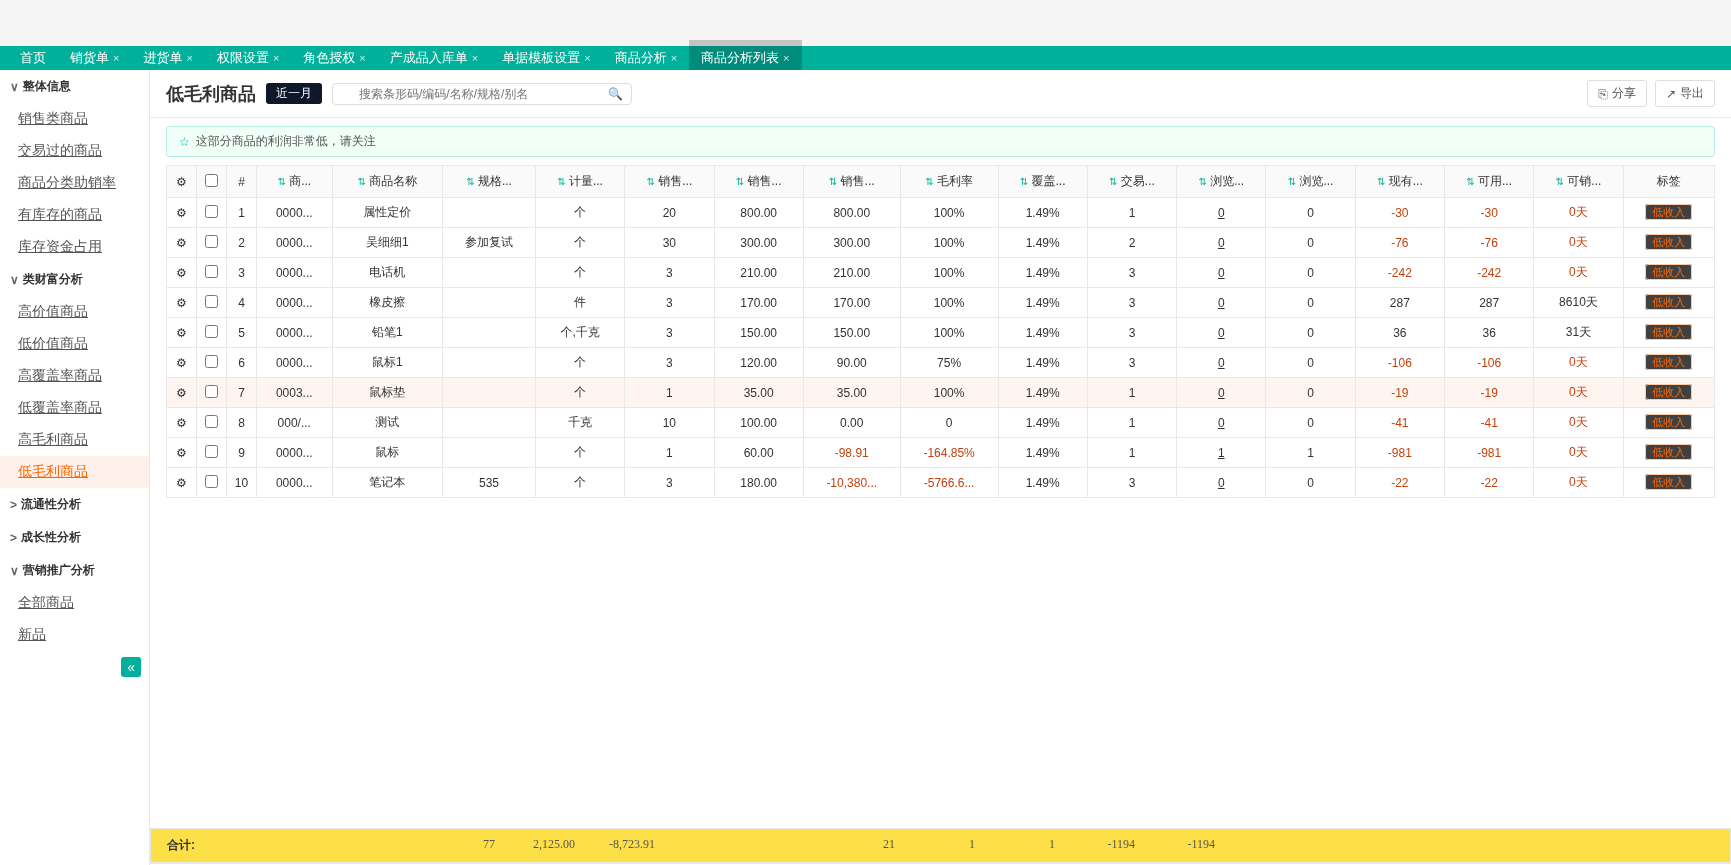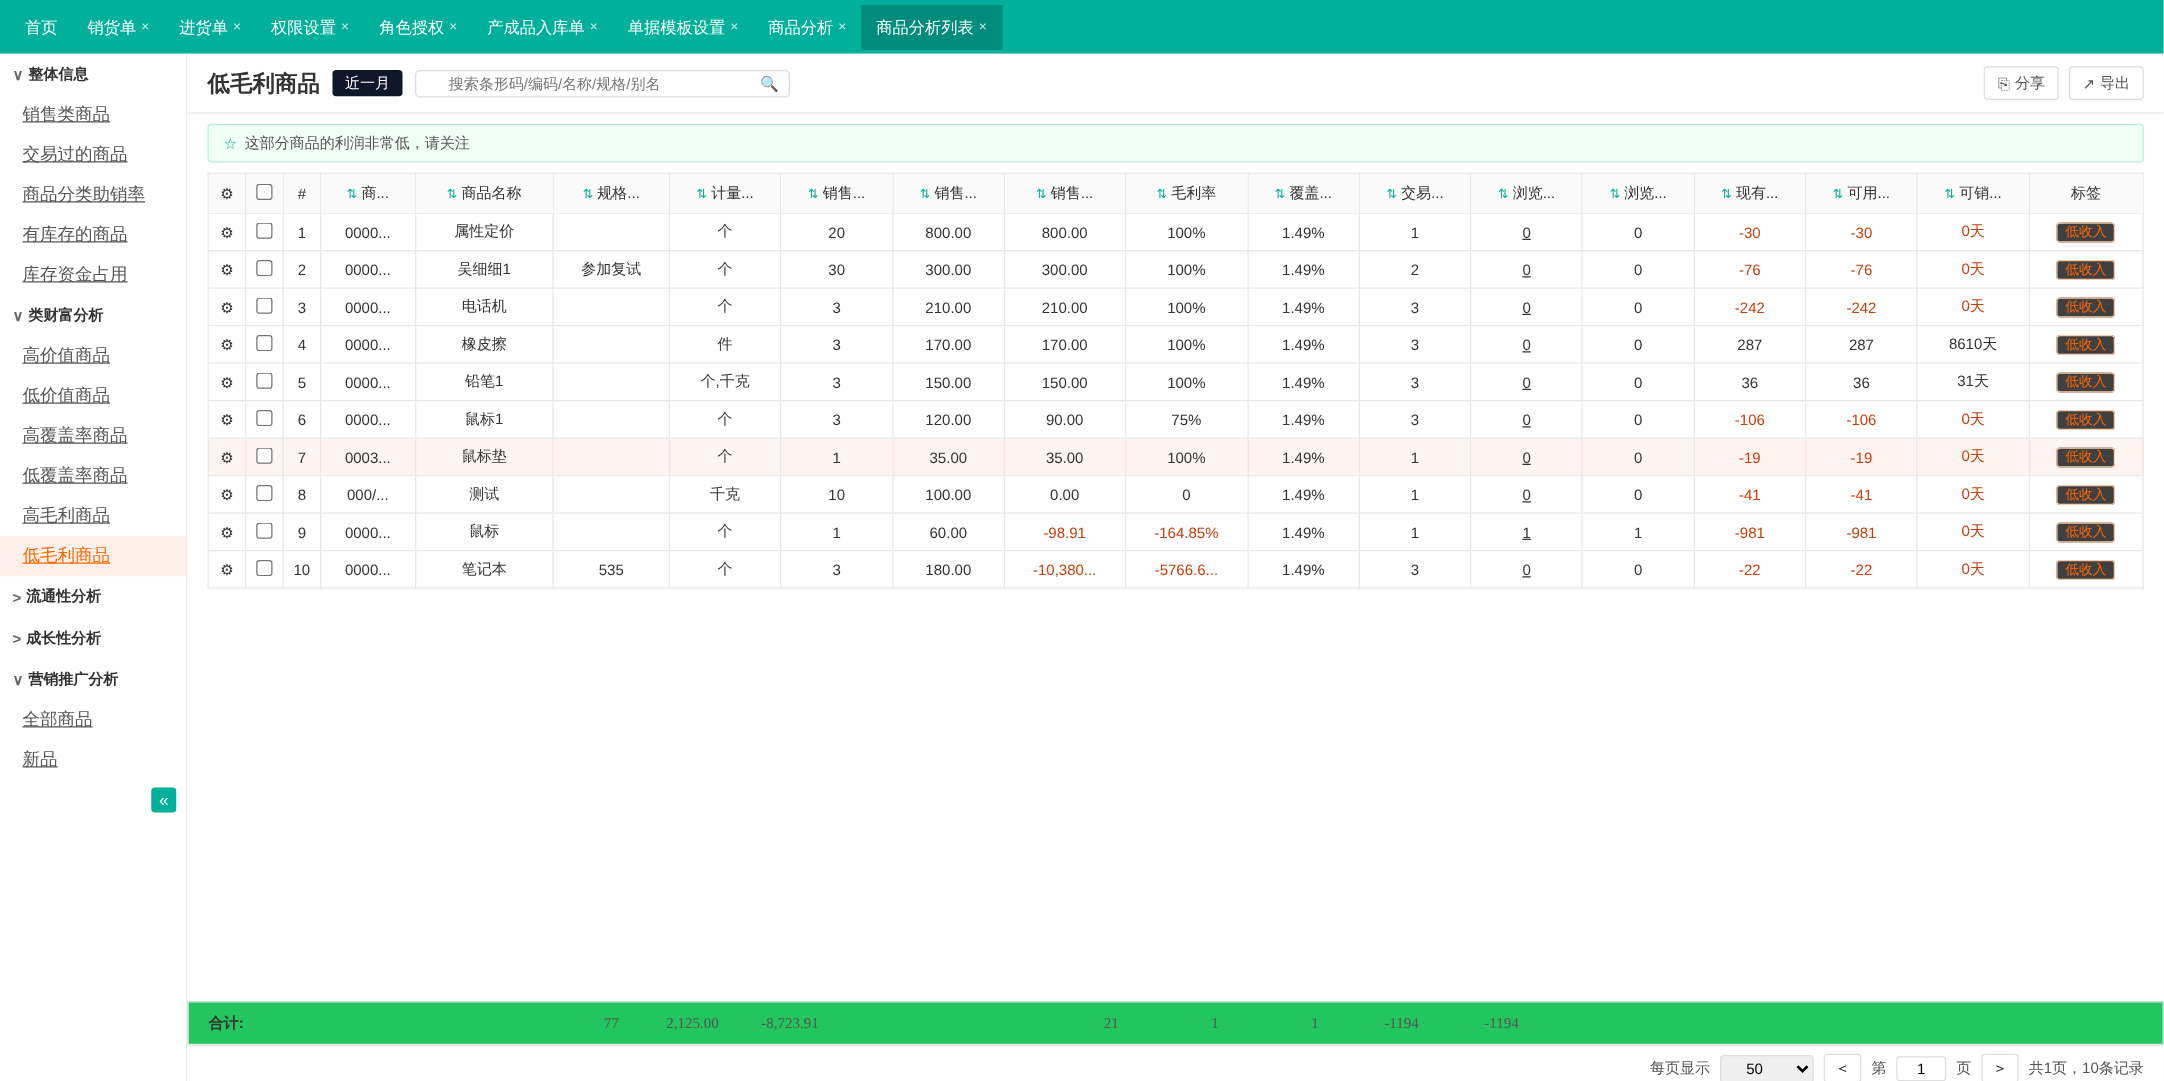--- a/index.html
+++ b/index.html
@@ -3,22 +3,23 @@
   <meta charset="utf-8">
   <style>
     * { box-sizing: border-box; margin: 0; padding: 0; font-family: 'Microsoft YaHei', Arial, sans-serif; }
     body { background: #f5f5f5; font-size: 12px; color: #333; }
 
     
     .top-nav {
       background: #00b09b;
       display: flex;
       align-items: center;
-      height: 43px;
+      height: 24px;
       padding: 0 8px;
+      margin-top: 46px;
     }
     .top-nav .nav-item {
       color: #fff;
       padding: 0 12px;
       height: 36px;
       display: flex;
       align-items: center;
       cursor: pointer;
       font-size: 13px;
       white-space: nowrap;
@@ -180,25 +181,25 @@
       color: #ff6600;
       border: 1px solid #ffcba4;
       padding: 1px 6px;
       border-radius: 3px;
       font-size: 11px;
     }
     .underline-link { text-decoration: underline; cursor: pointer; color: #333; }
 
     
     .table-footer {
-      background: #22c55e;
+      background: #fde047;
       border: 1px solid #e8e8e8;
       padding: 8px 16px;
       display: flex;
-      align-items: center;
+      align-items: flex-start;
       font-size: 12px;
       color: #555;
       gap: 20px;
     }
     .footer-label { font-weight: bold; color: #333; }
     .footer-cell {
       min-width: 60px;
       text-align: right;
       font-family: Liberation Serif, serif;
     }

